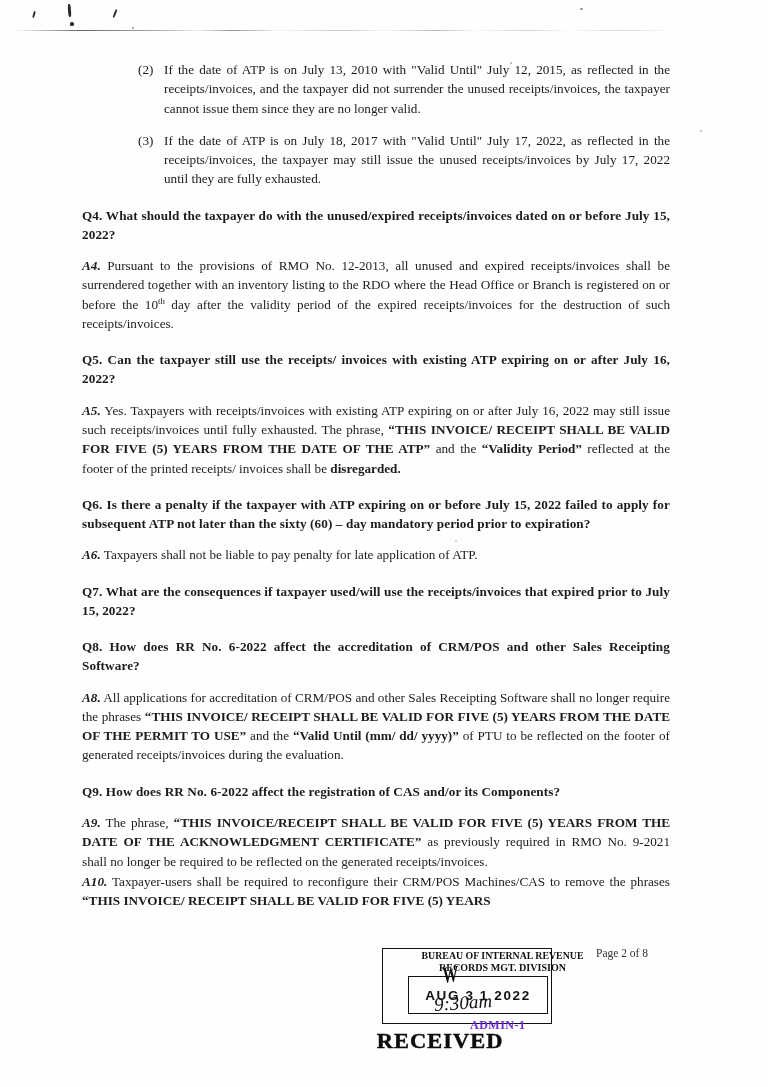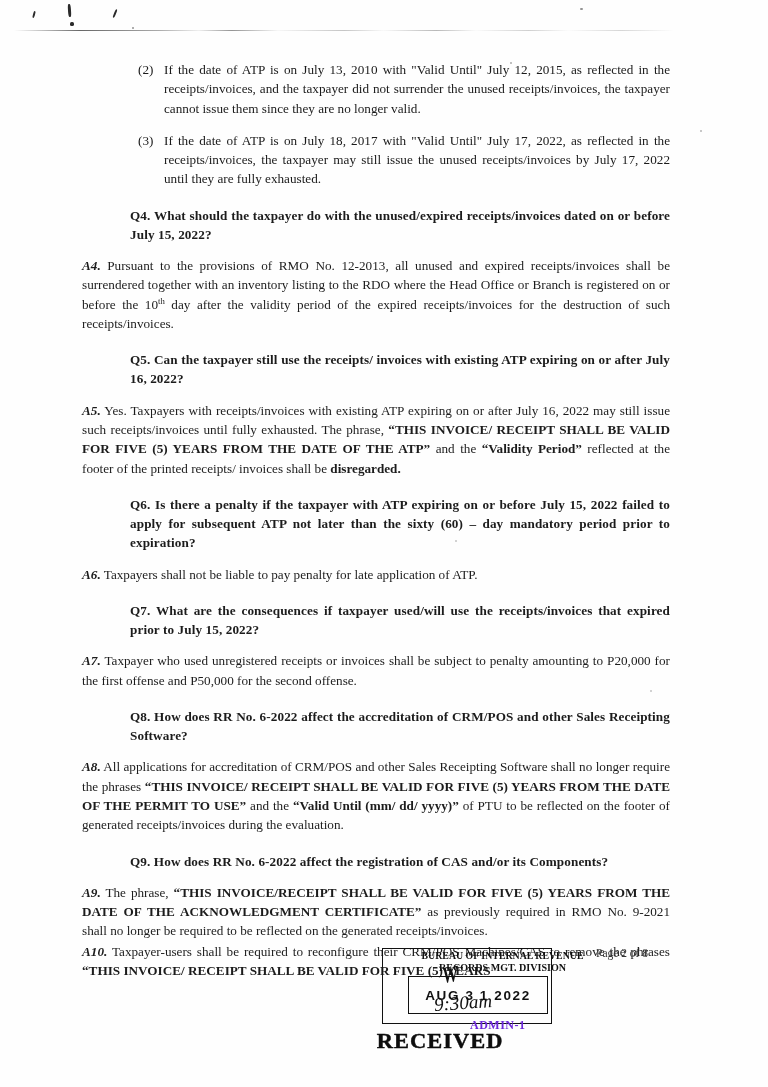--- a/index.html
+++ b/index.html
@@ -97,21 +97,20 @@
     flex: 1 1 auto;
     font-size: 13.2px;
     line-height: 1.46;
     text-align: justify;
   }
 
   .q {
     font-weight: bold;
     margin-top: 17px;
     letter-spacing: .1px;
-    margin-left: 48px;
   }
   .a {
     margin-top: 12px;
   }
   .a.tight {
     margin-top: 1px;
   }
   .lbl { font-weight: bold; font-style: italic; }
   b, strong { font-weight: bold; }
   sup { font-size: .66em; vertical-align: super; line-height: 0; }
@@ -262,21 +261,20 @@
     <p class="q">Q4. What should the taxpayer do with the unused/expired receipts/invoices dated on or before July 15, 2022?</p>
     <p class="a"><span class="lbl">A4.</span><span> Pursuant to the provisions of RMO No. 12-2013, all unused and expired receipts/invoices shall be surrendered together with an inventory listing to the RDO where the Head Office or Branch is registered on or before the 10</span><sup>th</sup><span> day after the validity period of the expired receipts/invoices for the destruction of such receipts/invoices.</span></p>
 
     <p class="q">Q5. Can the taxpayer still use the receipts/ invoices with existing ATP expiring on or after July 16, 2022?</p>
     <p class="a"><span class="lbl">A5.</span><span> Yes. Taxpayers with receipts/invoices with existing ATP expiring on or after July 16, 2022 may still issue such receipts/invoices until fully exhausted. The phrase, </span><b>“THIS INVOICE/ RECEIPT SHALL BE VALID FOR FIVE (5) YEARS FROM THE DATE OF THE ATP”</b><span> and the </span><b>“Validity Period”</b><span> reflected at the footer of the printed receipts/ invoices shall be </span><b>disregarded.</b></p>
 
     <p class="q">Q6. Is there a penalty if the taxpayer with ATP expiring on or before July 15, 2022 failed to apply for subsequent ATP not later than the sixty (60) – day mandatory period prior to expiration?</p>
     <p class="a"><span class="lbl">A6.</span><span> Taxpayers shall not be liable to pay penalty for late application of ATP.</span></p>
 
     <p class="q">Q7. What are the consequences if taxpayer used/will use the receipts/invoices that expired prior to July 15, 2022?</p>
-    <p class="a"><span class="lbl">A7.</span><span> Taxpayer who used unregistered receipts or invoices shall be subject to penalty amounting to P20,000 for the first offense and P50,000 for the second offense.</span></p>
 
     <p class="q">Q8. How does RR No. 6-2022 affect the accreditation of CRM/POS and other Sales Receipting Software?</p>
     <p class="a"><span class="lbl">A8.</span><span> All applications for accreditation of CRM/POS and other Sales Receipting Software shall no longer require the phrases </span><b>“THIS INVOICE/ RECEIPT SHALL BE VALID FOR FIVE (5) YEARS FROM THE DATE OF THE PERMIT TO USE”</b><span> and the </span><b>“Valid Until (mm/ dd/ yyyy)”</b><span> of PTU to be reflected on the footer of generated receipts/invoices during the evaluation.</span></p>
 
     <p class="q">Q9. How does RR No. 6-2022 affect the registration of CAS and/or its Components?</p>
     <p class="a"><span class="lbl">A9.</span><span> The phrase, </span><b>“THIS INVOICE/RECEIPT SHALL BE VALID FOR FIVE (5) YEARS FROM THE DATE OF THE ACKNOWLEDGMENT CERTIFICATE”</b><span> as previously required in RMO No. 9-2021 shall no longer be required to be reflected on the generated receipts/invoices.</span></p>
 
     <p class="a tight"><span class="lbl">A10.</span><span> Taxpayer-users shall be required to reconfigure their CRM/POS Machines/CAS to remove the phrases </span><b>“THIS INVOICE/ RECEIPT SHALL BE VALID FOR FIVE (5) YEARS</b></p>
 
   </div>

